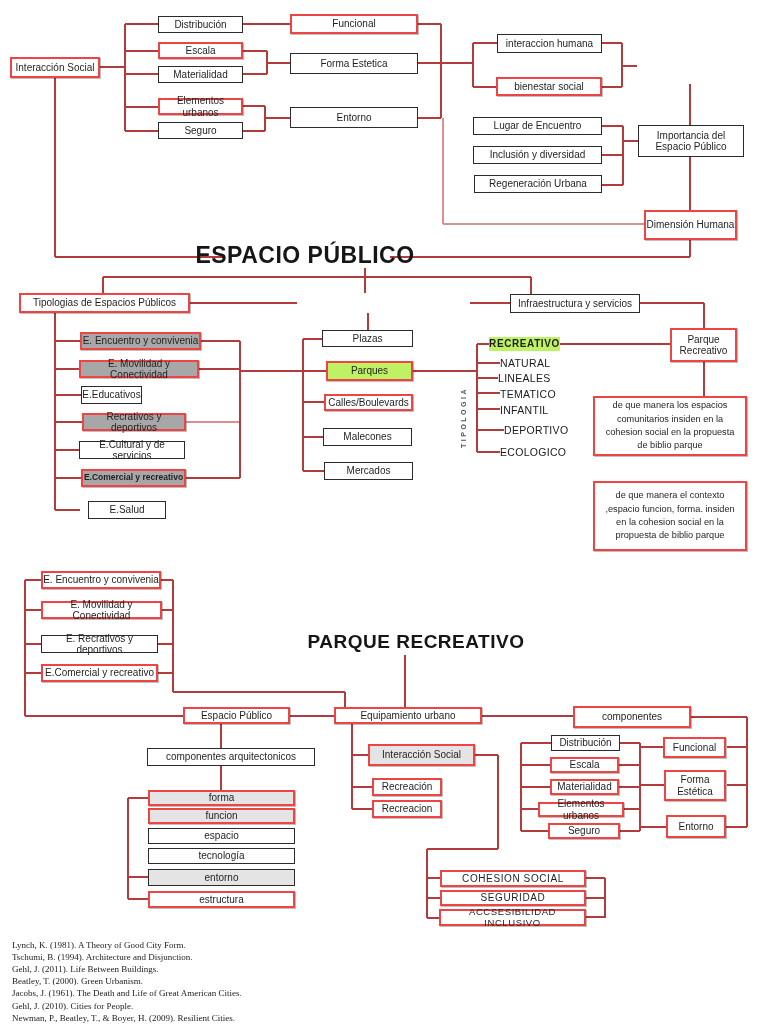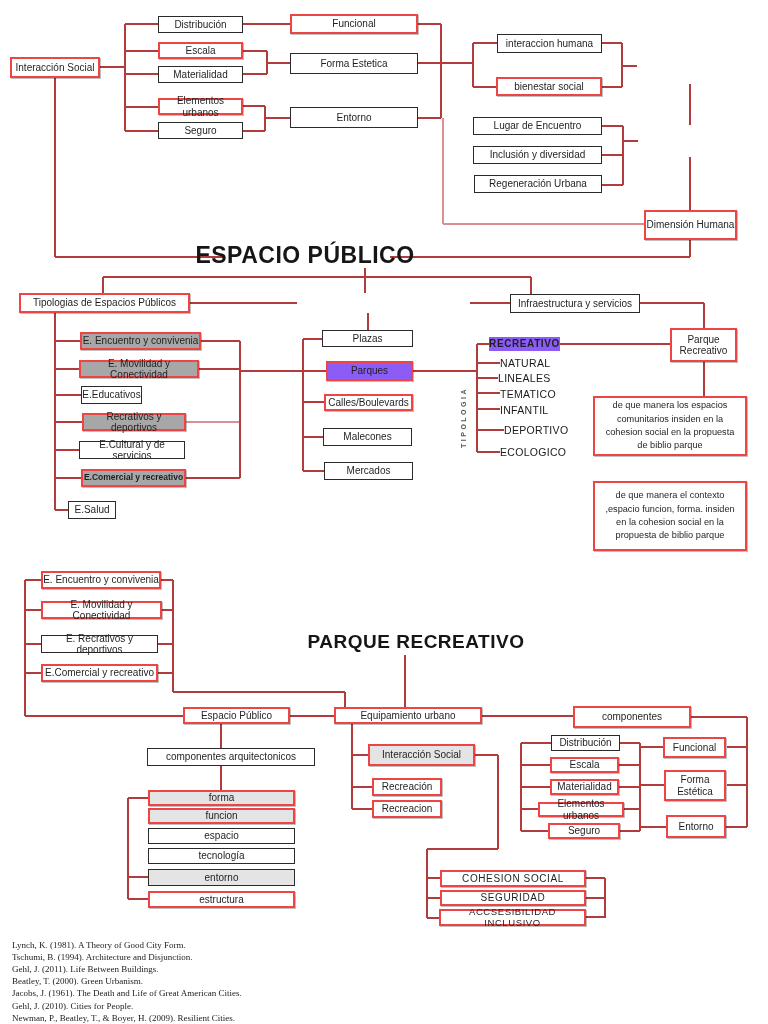--- a/index.html
+++ b/index.html
@@ -4,21 +4,21 @@
 <style>
   html,body{margin:0;padding:0;background:#ffffff;}
   #canvas{position:relative;width:768px;height:1024px;background:#ffffff;overflow:hidden;
           font-family:"Liberation Sans",sans-serif;color:#1f1f1f;}
   svg.wires{position:absolute;left:0;top:0;pointer-events:none;}
   .nb{position:absolute;box-sizing:border-box;background:#fff;border:1px solid #2b2b2b;
       display:flex;align-items:center;justify-content:center;text-align:center;
       font-size:10px;line-height:1.15;z-index:2;}
   .tk{border:2px solid #ef4444;box-shadow:1px 1px 0 rgba(0,0,0,.25);}
   .gdark{background:#a7a7a7;}
-  .gmid{background:#8b5cf6;}
+  .gmid{background:#bef264;}
   .glight{background:#e4e4e4;}
   .big-title{position:absolute;z-index:2;font-weight:800;color:#161616;
       display:flex;align-items:center;justify-content:center;white-space:nowrap;
       letter-spacing:.5px;}
   .tip-item{position:absolute;z-index:2;font-size:10.5px;font-weight:500;color:#1a1a1a;
       white-space:nowrap;letter-spacing:.3px;}
   .tip-vert{position:absolute;z-index:2;font-size:7px;font-weight:700;color:#555;
       letter-spacing:2.5px;transform:rotate(-90deg);white-space:nowrap;
       width:74px;text-align:center;}
   .qbox{font-size:9.2px;line-height:1.45;padding:3px 5px;}
@@ -78,33 +78,34 @@
   <div class="nb tk" style="left:158px;top:98px;width:85px;height:17px">Elementos urbanos</div>
   <div class="nb" style="left:158px;top:122px;width:85px;height:17px">Seguro</div>
   <div class="nb tk" style="left:290px;top:14px;width:128px;height:20px">Funcional</div>
   <div class="nb" style="left:290px;top:53px;width:128px;height:21px">Forma  Estetica</div>
   <div class="nb" style="left:290px;top:107px;width:128px;height:21px">Entorno</div>
   <div class="nb" style="left:497px;top:34px;width:105px;height:19px">interaccion humana</div>
   <div class="nb tk" style="left:496px;top:77px;width:106px;height:19px">bienestar social</div>
   <div class="nb" style="left:473px;top:117px;width:129px;height:18px">Lugar de Encuentro</div>
   <div class="nb" style="left:473px;top:146px;width:129px;height:18px">Inclusión y diversidad</div>
   <div class="nb" style="left:474px;top:175px;width:128px;height:18px">Regeneración Urbana</div>
+  <div class="nb" style="left:638px;top:125px;width:106px;height:32px">Importancia del Espacio Público</div>
   <div class="nb tk" style="left:644px;top:210px;width:93px;height:30px">Dimensión Humana</div>
 
   <div class="big-title" style="left:200px;top:241px;width:210px;height:28px;font-size:23px">ESPACIO PÚBLICO</div>
   <div class="nb tk" style="left:19px;top:293px;width:171px;height:20px">Tipologias de Espacios Públicos</div>
   <div class="nb" style="left:510px;top:294px;width:130px;height:19px">Infraestructura y servicios</div>
 
   <div class="nb tk gdark" style="left:80px;top:332px;width:121px;height:18px">E. Encuentro y convivenia</div>
   <div class="nb tk gdark" style="left:79px;top:360px;width:120px;height:18px">E. Movilidad y Conectividad</div>
   <div class="nb" style="left:81px;top:386px;width:61px;height:18px">E.Educativos</div>
   <div class="nb tk gdark" style="left:82px;top:413px;width:104px;height:18px">Recrativos y deportivos</div>
   <div class="nb" style="left:79px;top:441px;width:106px;height:18px">E.Cultural y de servicios</div>
   <div class="nb tk gdark small-label" style="left:81px;top:469px;width:105px;height:18px">E.Comercial y recreativo</div>
-  <div class="nb" style="left:68px;top:501px;width:48px;height:18px">E.Salud</div>
+  <div class="nb" style="left:88px;top:501px;width:78px;height:18px">E.Salud</div>
 
   <div class="nb" style="left:322px;top:330px;width:91px;height:17px">Plazas</div>
   <div class="nb tk gmid" style="left:326px;top:361px;width:87px;height:20px">Parques</div>
   <div class="nb tk" style="left:324px;top:394px;width:89px;height:17px">Calles/Boulevards</div>
   <div class="nb" style="left:323px;top:428px;width:89px;height:18px">Malecones</div>
   <div class="nb" style="left:324px;top:462px;width:89px;height:18px">Mercados</div>
 
   <div class="tip-vert" style="left:426px;top:414px">TIPOLOGIA</div>
   <div class="nb gmid cap" style="left:489px;top:337px;width:71px;height:14px;border:none;font-weight:700;font-size:10px">RECREATIVO</div>
   <div class="tip-item" style="left:500px;top:357px">NATURAL</div>

